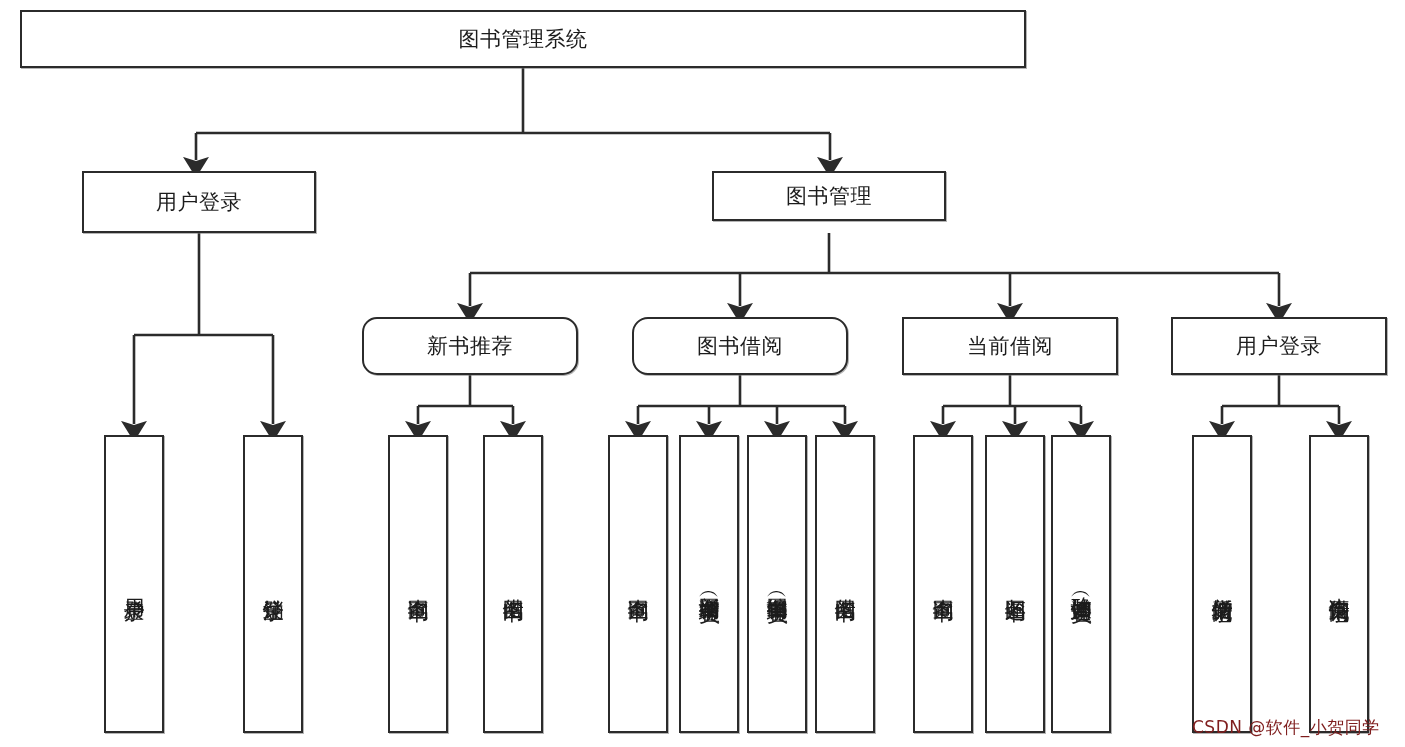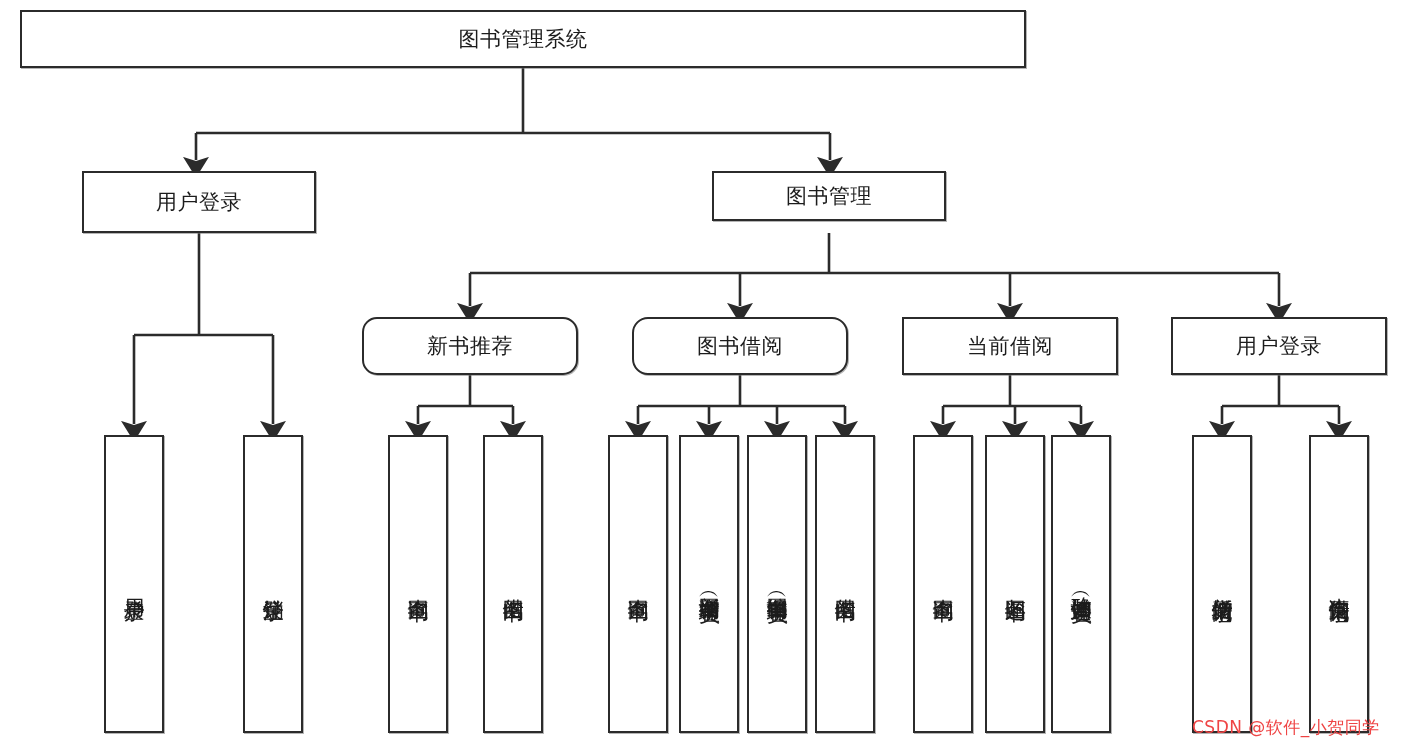--- a/index.html
+++ b/index.html
@@ -183,15 +183,15 @@
   <div class="node-box" style="left: 1051px; top: 435px; width: 60px; height: 298px;">
     <span class="node-label-v">确认归还（管理员）</span>
   </div>
   <div class="node-box" style="left: 1192px; top: 435px; width: 60px; height: 298px;">
     <span class="node-label-v">新增借阅记录</span>
   </div>
   <div class="node-box" style="left: 1309px; top: 435px; width: 60px; height: 298px;">
     <span class="node-label-v">查询借阅记录</span>
   </div>
 
-  <div class="watermark" style="left: 1192px; top: 716px; color: #ef4444;">CSDN @软件_小贺同学</div>
+  <div class="watermark" style="left: 1192px; top: 716px; color: #7f1d1d;">CSDN @软件_小贺同学</div>
 
 </div>
 
 </body></html>

